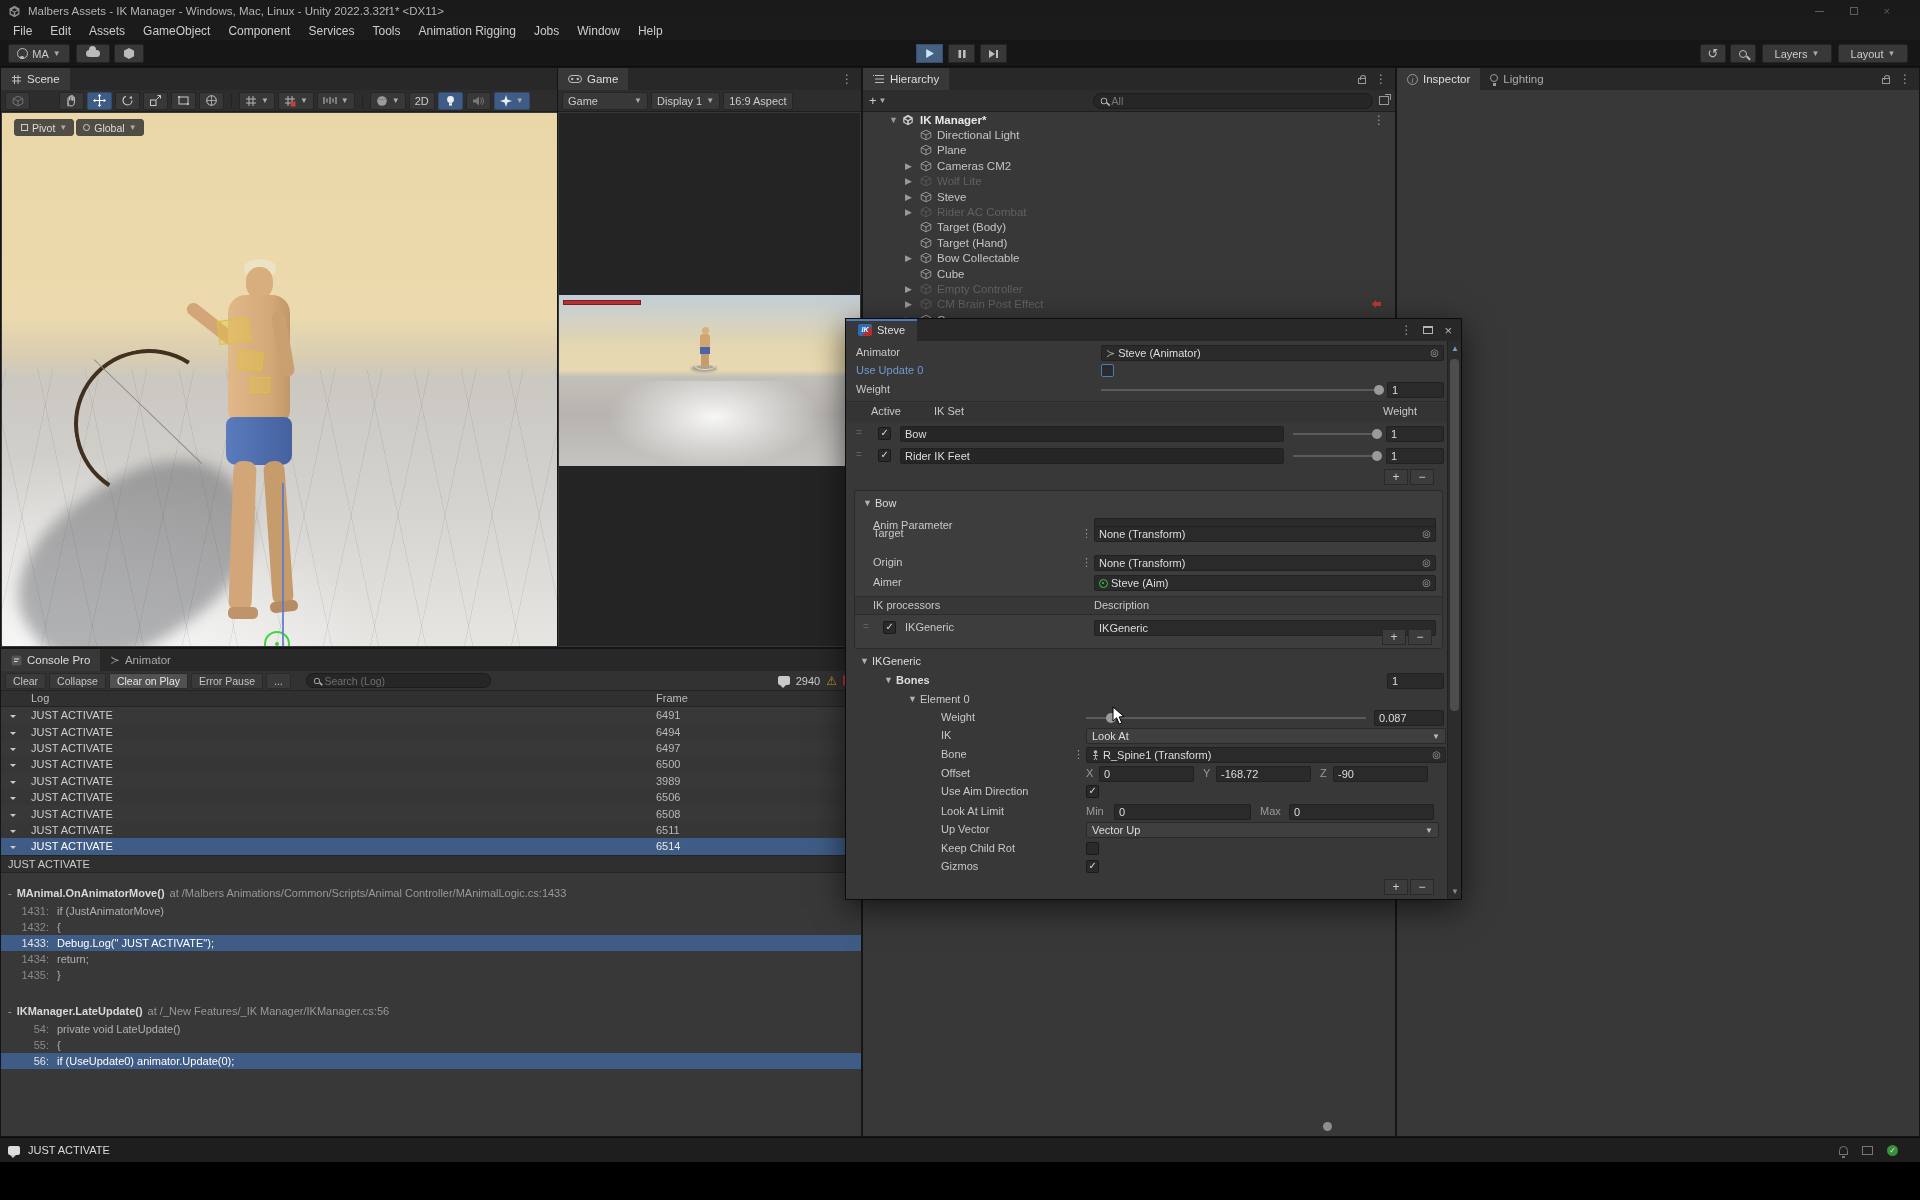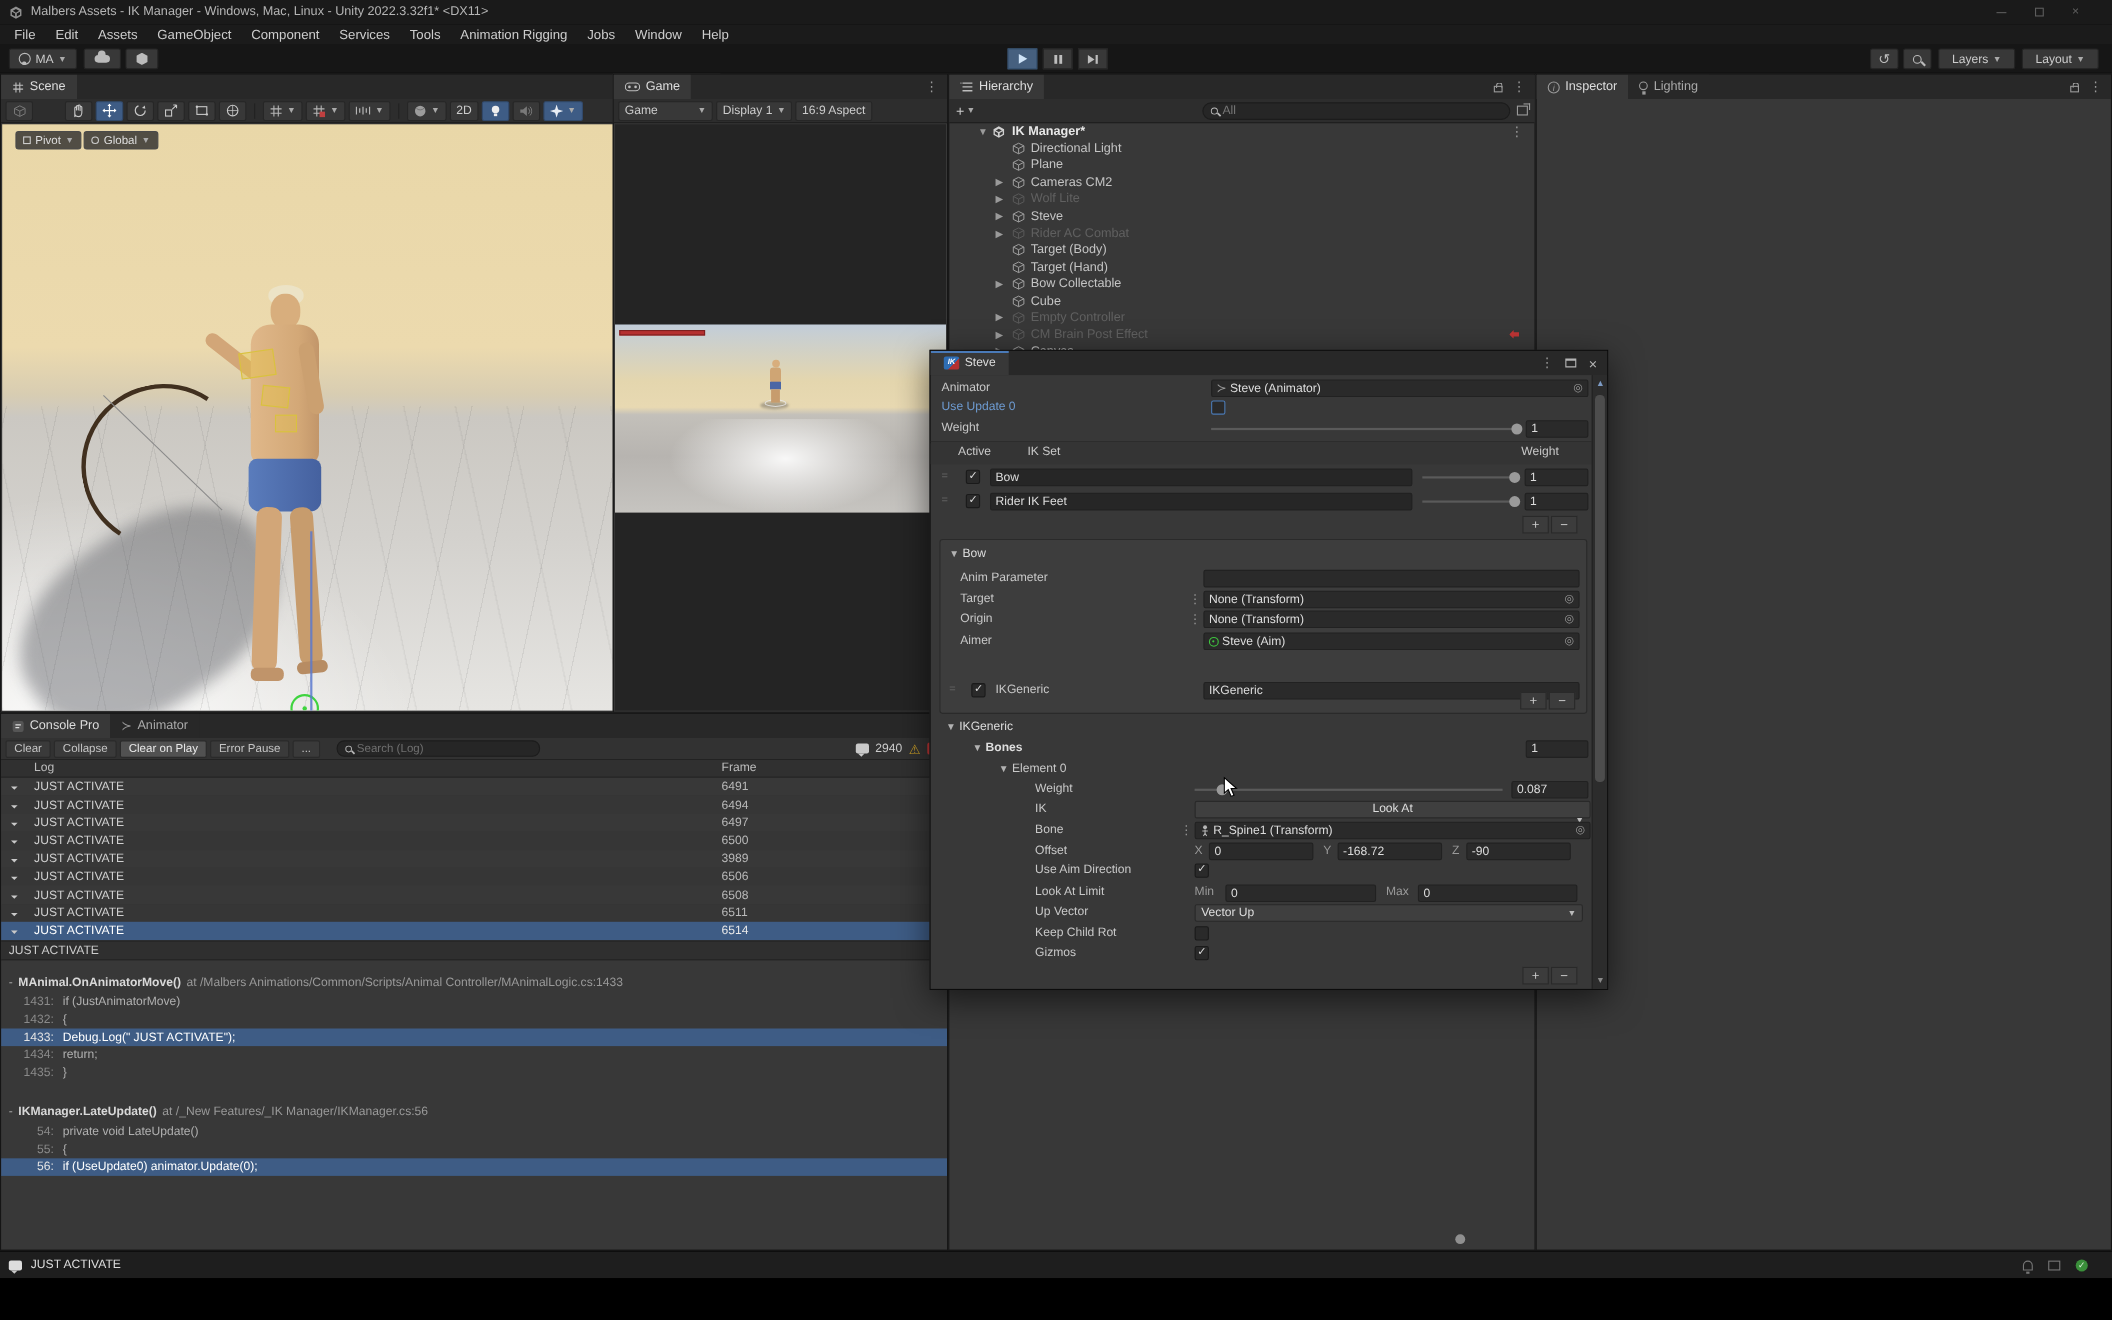--- a/index.html
+++ b/index.html
@@ -887,21 +887,21 @@
         <div class="bxrow" style="top:4px;">
           <span class="foldarr" style="left:8px;">▼</span>
           <span class="lab" style="left:20px;color:#ddd;">Bow</span>
         </div>
         <div class="bxrow" style="top:26px;">
           <span class="lab" style="left:18px;">Anim Parameter</span>
           <div class="tfield" style="left:239px;right:6px;">
               <span></span>
             </div>
         </div>
-        <div class="bxrow" style="top:45px;text-align:center;">
+        <div class="bxrow" style="top:34px;text-align:center;">
           <span class="lab" style="left:18px;">Target</span>
           <span class="vmenu" style="left:226px;">⋮</span>
           <div class="tfield" style="left:239px;right:6px;">
             <span>None (Transform)</span>
             <span class="picker">◎</span>
           </div>
         </div>
         <div class="bxrow" style="top:63px;">
           <span class="lab" style="left:18px;">Origin</span>
           <span class="vmenu" style="left:226px;">⋮</span>
@@ -910,20 +910,24 @@
             <span class="picker">◎</span>
           </div>
         </div>
         <div class="bxrow" style="top:83px;">
           <span class="lab" style="left:18px;">Aimer</span>
           <div class="tfield" style="left:239px;right:6px;">
             <span class="aimdot"></span>
             <span>Steve (Aim)</span>
             <span class="picker">◎</span>
           </div>
+        </div>
+        <div class="bxrow prochdr" style="top:105px;height:19px;">
+          <span class="lab" style="left:18px;">IK processors</span>
+          <span class="lab" style="left:239px;">Description</span>
         </div>
         <div id="ik-processors">
             <div class="bxrow" style="top: 128px;">
               <span class="lab handle" style="left:8px;">=</span>
               <span class="cb checked" style="left:28px;"></span>
               <span class="lab" style="left:50px;">IKGeneric</span>
               <div class="tfield" style="left:239px;right:6px;">
                 <span class="dv">IKGeneric</span>
               </div>
             </div>
@@ -953,21 +957,21 @@
         <span class="lab" style="left:95px;">Weight</span>
         <div class="slider" style="left:240px;width:280px;">
             <span class="shandle" style="left: calc(9% - 5px);"></span>
           </div>
         <div class="tfield" style="left:528px;width:70px;">
             <span>0.087</span>
           </div>
       </div>
       <div class="ikrow" style="top:386px;">
         <span class="lab" style="left:95px;">IK</span>
-        <div class="ddown" style="left:240px;right:1px;flex-direction:column;">
+        <div class="ddown" style="left:240px;right:1px;">
           <span>Look At</span>
           <span class="dar">▼</span>
         </div>
       </div>
       <div class="ikrow" style="top:405px;text-align:center;">
         <span class="lab" style="left:95px;">Bone</span>
         <span class="vmenu" style="left:227px;">⋮</span>
         <div class="tfield" style="left:240px;right:1px;">
           <svg width="9" height="11" viewBox="0 0 9 11">
               <circle cx="4.5" cy="2" r="1.8" fill="#b5b5b5"></circle>

